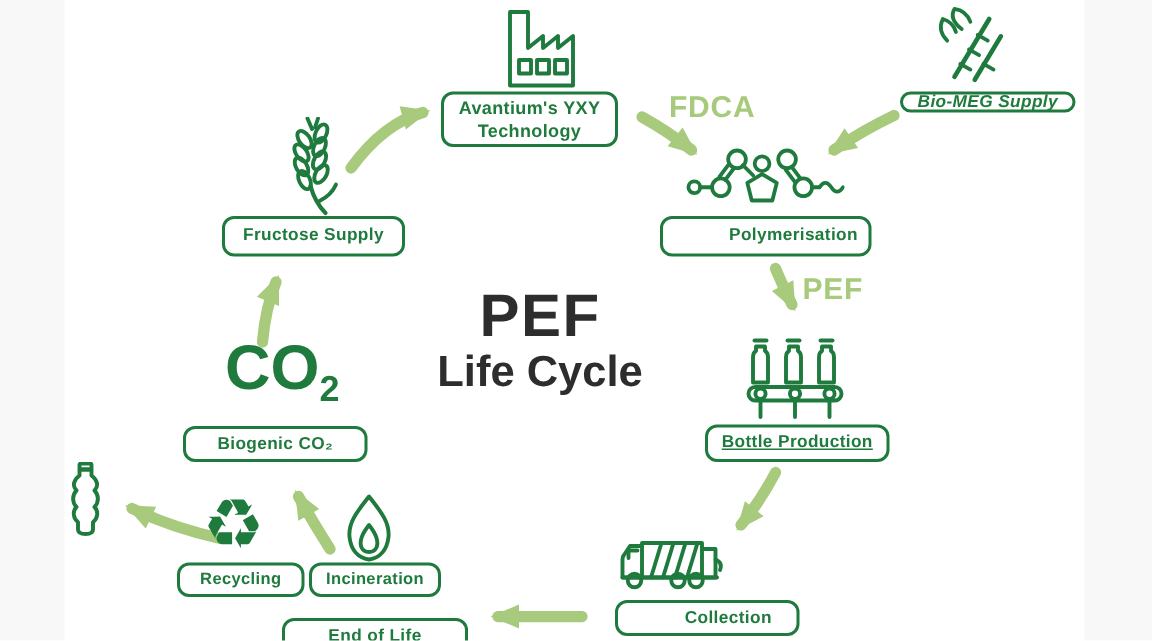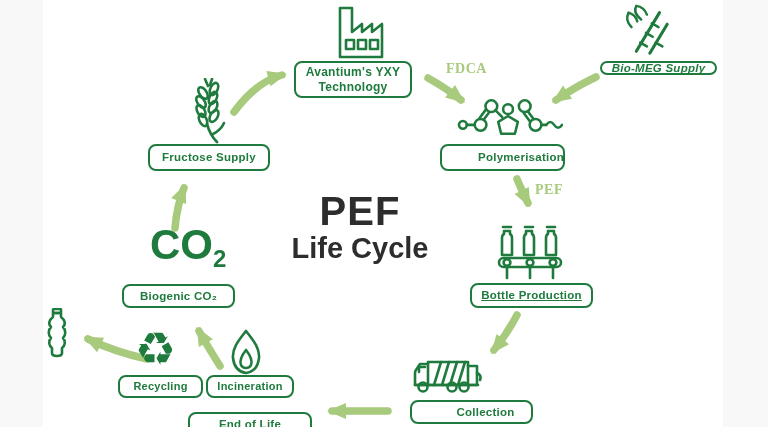--- a/index.html
+++ b/index.html
@@ -18,33 +18,33 @@
   .arrows-layer{position:absolute;left:0;top:0;width:768px;height:427px;}
   .arrows-layer path.flow{fill:none;stroke:var(--light-green);stroke-width:7.5;stroke-linecap:round;}
   .icon{position:absolute;color:var(--dark-green);}
   .icon svg{display:block;width:100%;height:100%;stroke:currentColor;fill:none;stroke-width:2.6;stroke-linejoin:round;stroke-linecap:round;}
   .node{position:absolute;background:#fff;border:2px solid var(--dark-green);border-radius:8px;
         color:var(--dark-green);font-weight:bold;font-size:11.5px;letter-spacing:.25px;
         display:flex;flex-direction:column;align-items:center;justify-content:center;text-align:center;line-height:1.25;}
   .n-avantium{left:294px;top:61px;width:118px;height:37px;font-size:12px;}
   .n-biomeg{left:600px;top:61px;width:117px;height:14px;font-style:italic;}
   .n-fructose{left:148px;top:144px;width:122px;height:27px;}
-  .n-poly{left:440px;top:144px;width:125px;height:27px;padding-left:37px;}
+  .n-poly{left:440px;top:144px;width:141px;height:27px;padding-left:37px;}
   .n-bottleprod{left:470px;top:283px;width:123px;height:25px;text-decoration:underline;}
   .n-collection{left:410px;top:400px;width:123px;height:24px;padding-left:28px;}
   .n-endoflife{left:188px;top:412px;width:124px;height:24px;}
   .n-incineration{left:206px;top:375px;width:88px;height:23px;font-size:11px;}
   .n-recycling{left:118px;top:375px;width:85px;height:23px;font-size:11px;}
-  .n-biogenic{left:122px;top:284px;width:113px;height:24px;}
+  .n-biogenic{left:122px;top:284px;width:123px;height:24px;}
   .center-title{position:absolute;left:275px;top:190px;width:170px;text-align:center;color:var(--title-color);}
   .center-title .t1{font-size:40px;font-weight:800;letter-spacing:1px;line-height:1.05;}
   .center-title .t2{font-size:29px;font-weight:800;line-height:1.15;}
   .co2-big{position:absolute;left:150px;top:224px;color:var(--dark-green);font-weight:800;font-size:42px;line-height:1;}
   .co2-big sub{font-size:24px;font-weight:800;vertical-align:-8px;}
-  .flow-label{position:absolute;color:var(--light-green);font-weight:800;font-size:14px;letter-spacing:.5px;font-family:Liberation Serif, serif;}
+  .flow-label{position:absolute;color:var(--light-green);font-weight:800;font-size:20px;letter-spacing:.5px;}
   .fl-fdca{left:446px;top:61px;}
   .fl-pef{left:535px;top:182px;}
   .recycle-glyph{position:absolute;left:135px;top:326px;font-size:46px;line-height:1;color:var(--dark-green);font-family:"DejaVu Sans",sans-serif;}
 </style>
 </head>
 <body>
 
 <div class="stage">
 
   <div class="letterbox letterbox-left"></div>

